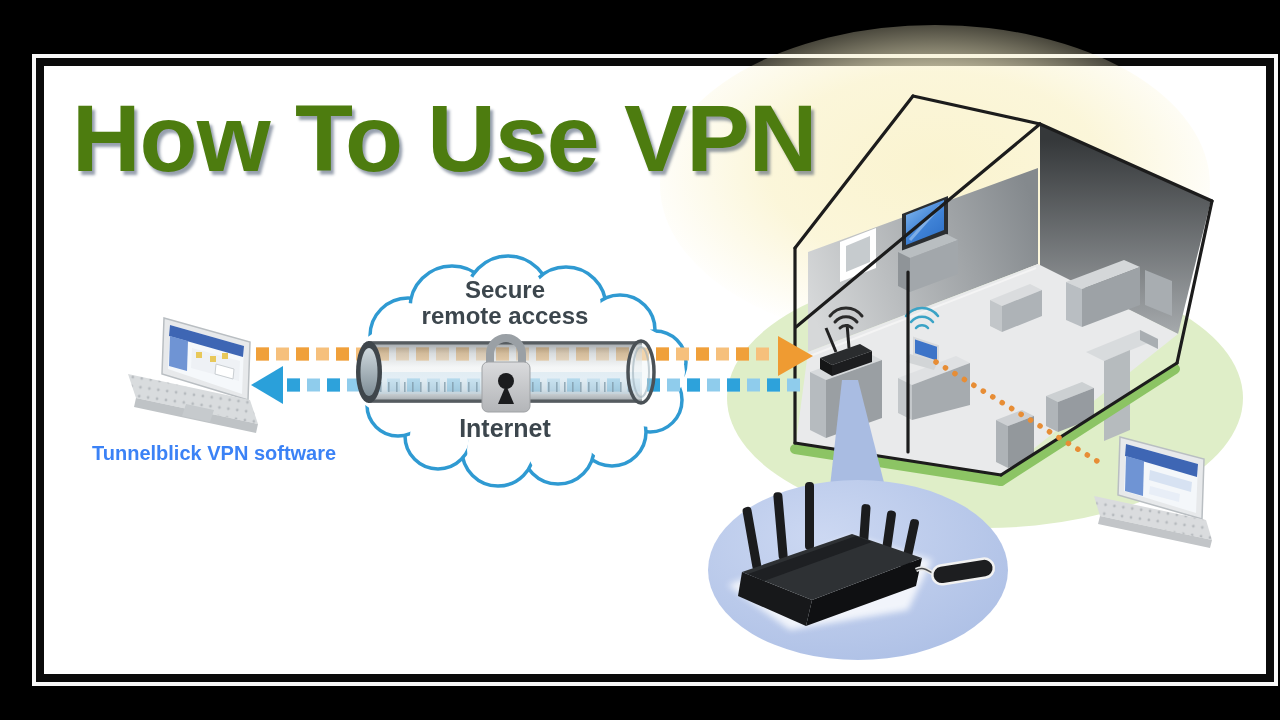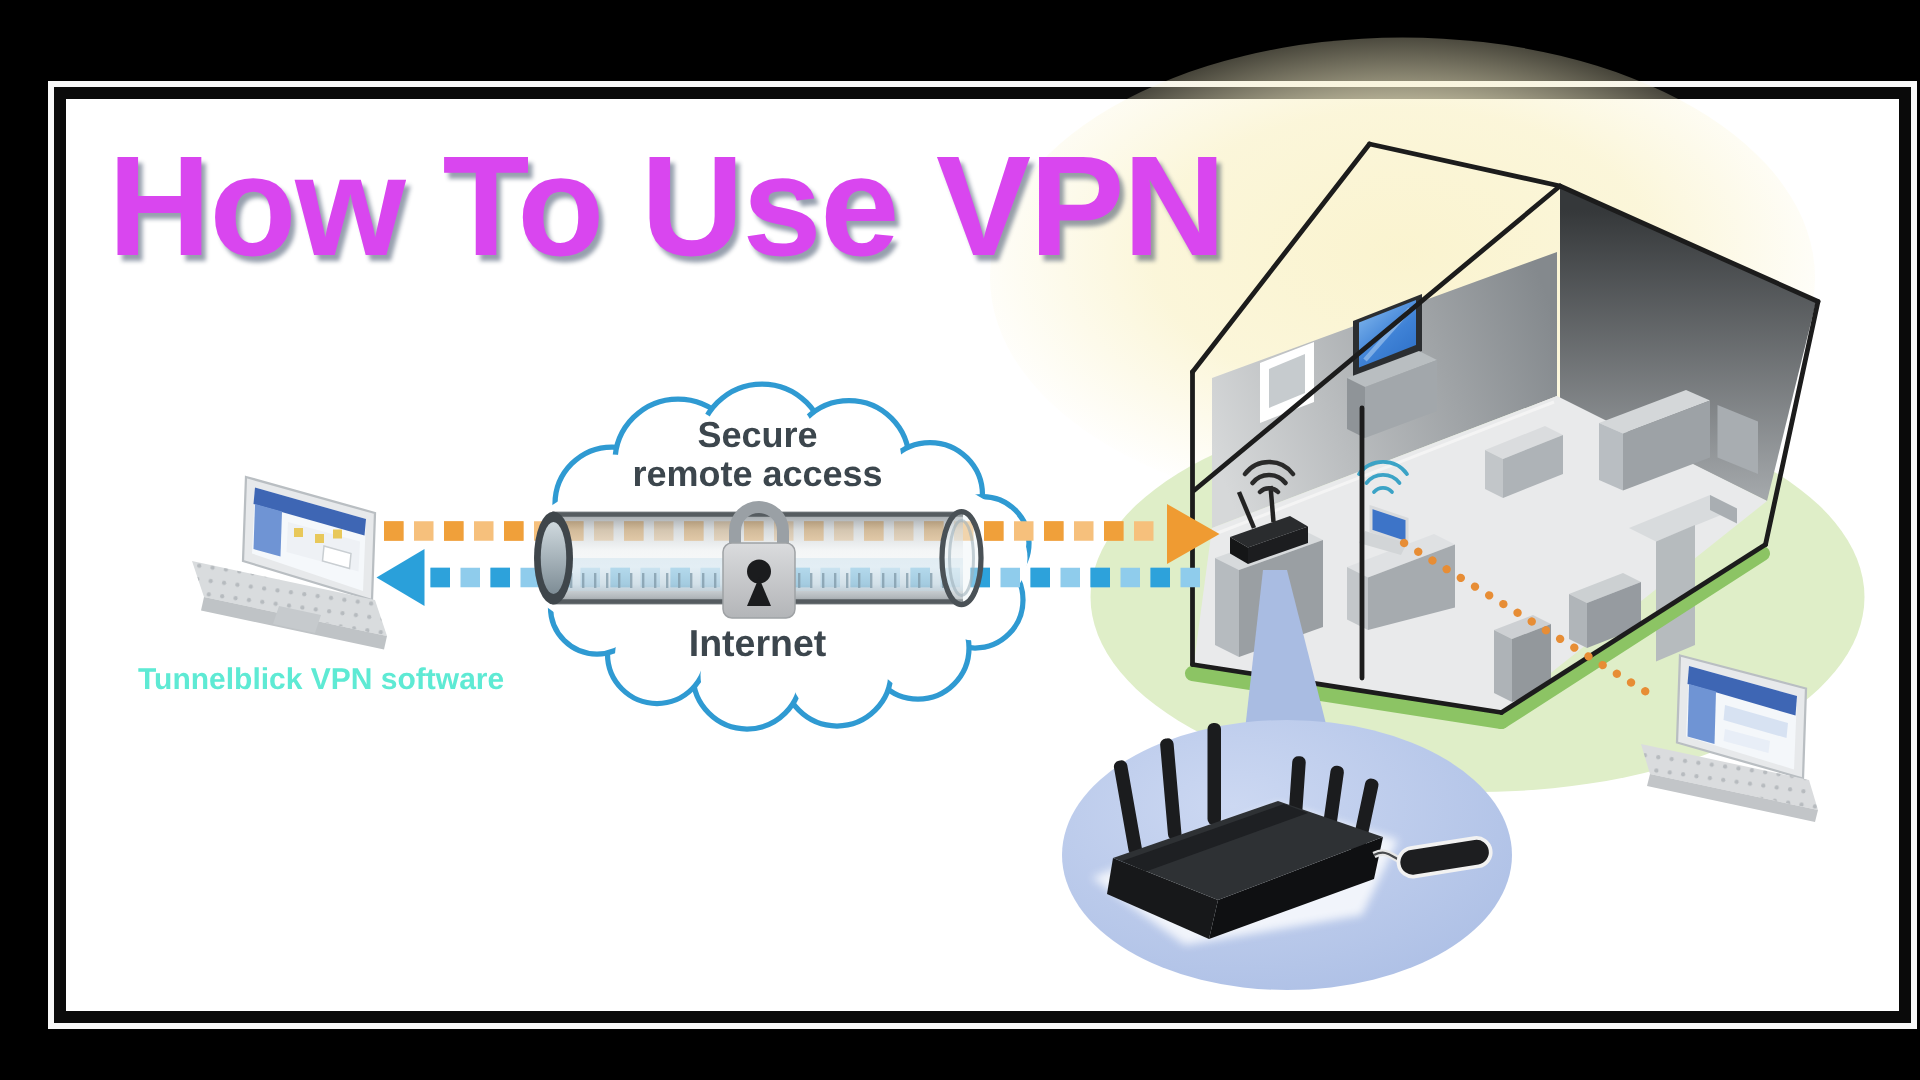--- a/index.html
+++ b/index.html
@@ -1,24 +1,24 @@
 <!DOCTYPE html>
 <html><head>
 <meta charset="utf-8">
 <style>
   html,body{margin:0;padding:0;background:#000;}
   .canvas{position:relative;width:1280px;height:720px;background:#000;overflow:hidden;
           font-family:"Liberation Sans",sans-serif;}
   .panel{position:absolute;left:36px;top:58px;right:6px;bottom:38px;background:#fff;
          border:8px solid #0a0a0a;box-shadow:0 0 0 4px #f8f8f8;}
   .title{position:absolute;left:72px;top:84px;margin:0;font-size:95px;font-weight:bold;
-         letter-spacing:-1px;color:#d946ef;
+         letter-spacing:-1px;color:#4d7c0f;
          text-shadow:3px 4px 3px rgba(25,45,75,0.45);white-space:nowrap;z-index:3;}
   .laptop-label{position:absolute;left:92px;top:442px;width:260px;font-size:20px;
-         font-weight:bold;color:#5eead4;z-index:3;}
+         font-weight:bold;color:#3b82f6;z-index:3;}
   svg.diagram{position:absolute;left:0;top:0;z-index:2;}
   text{font-family:"Liberation Sans",sans-serif;}
 </style>
 </head>
 <body>
 
 <div class="canvas">
   <div class="panel"></div>
 
   <h1 class="title">How To Use VPN</h1>

